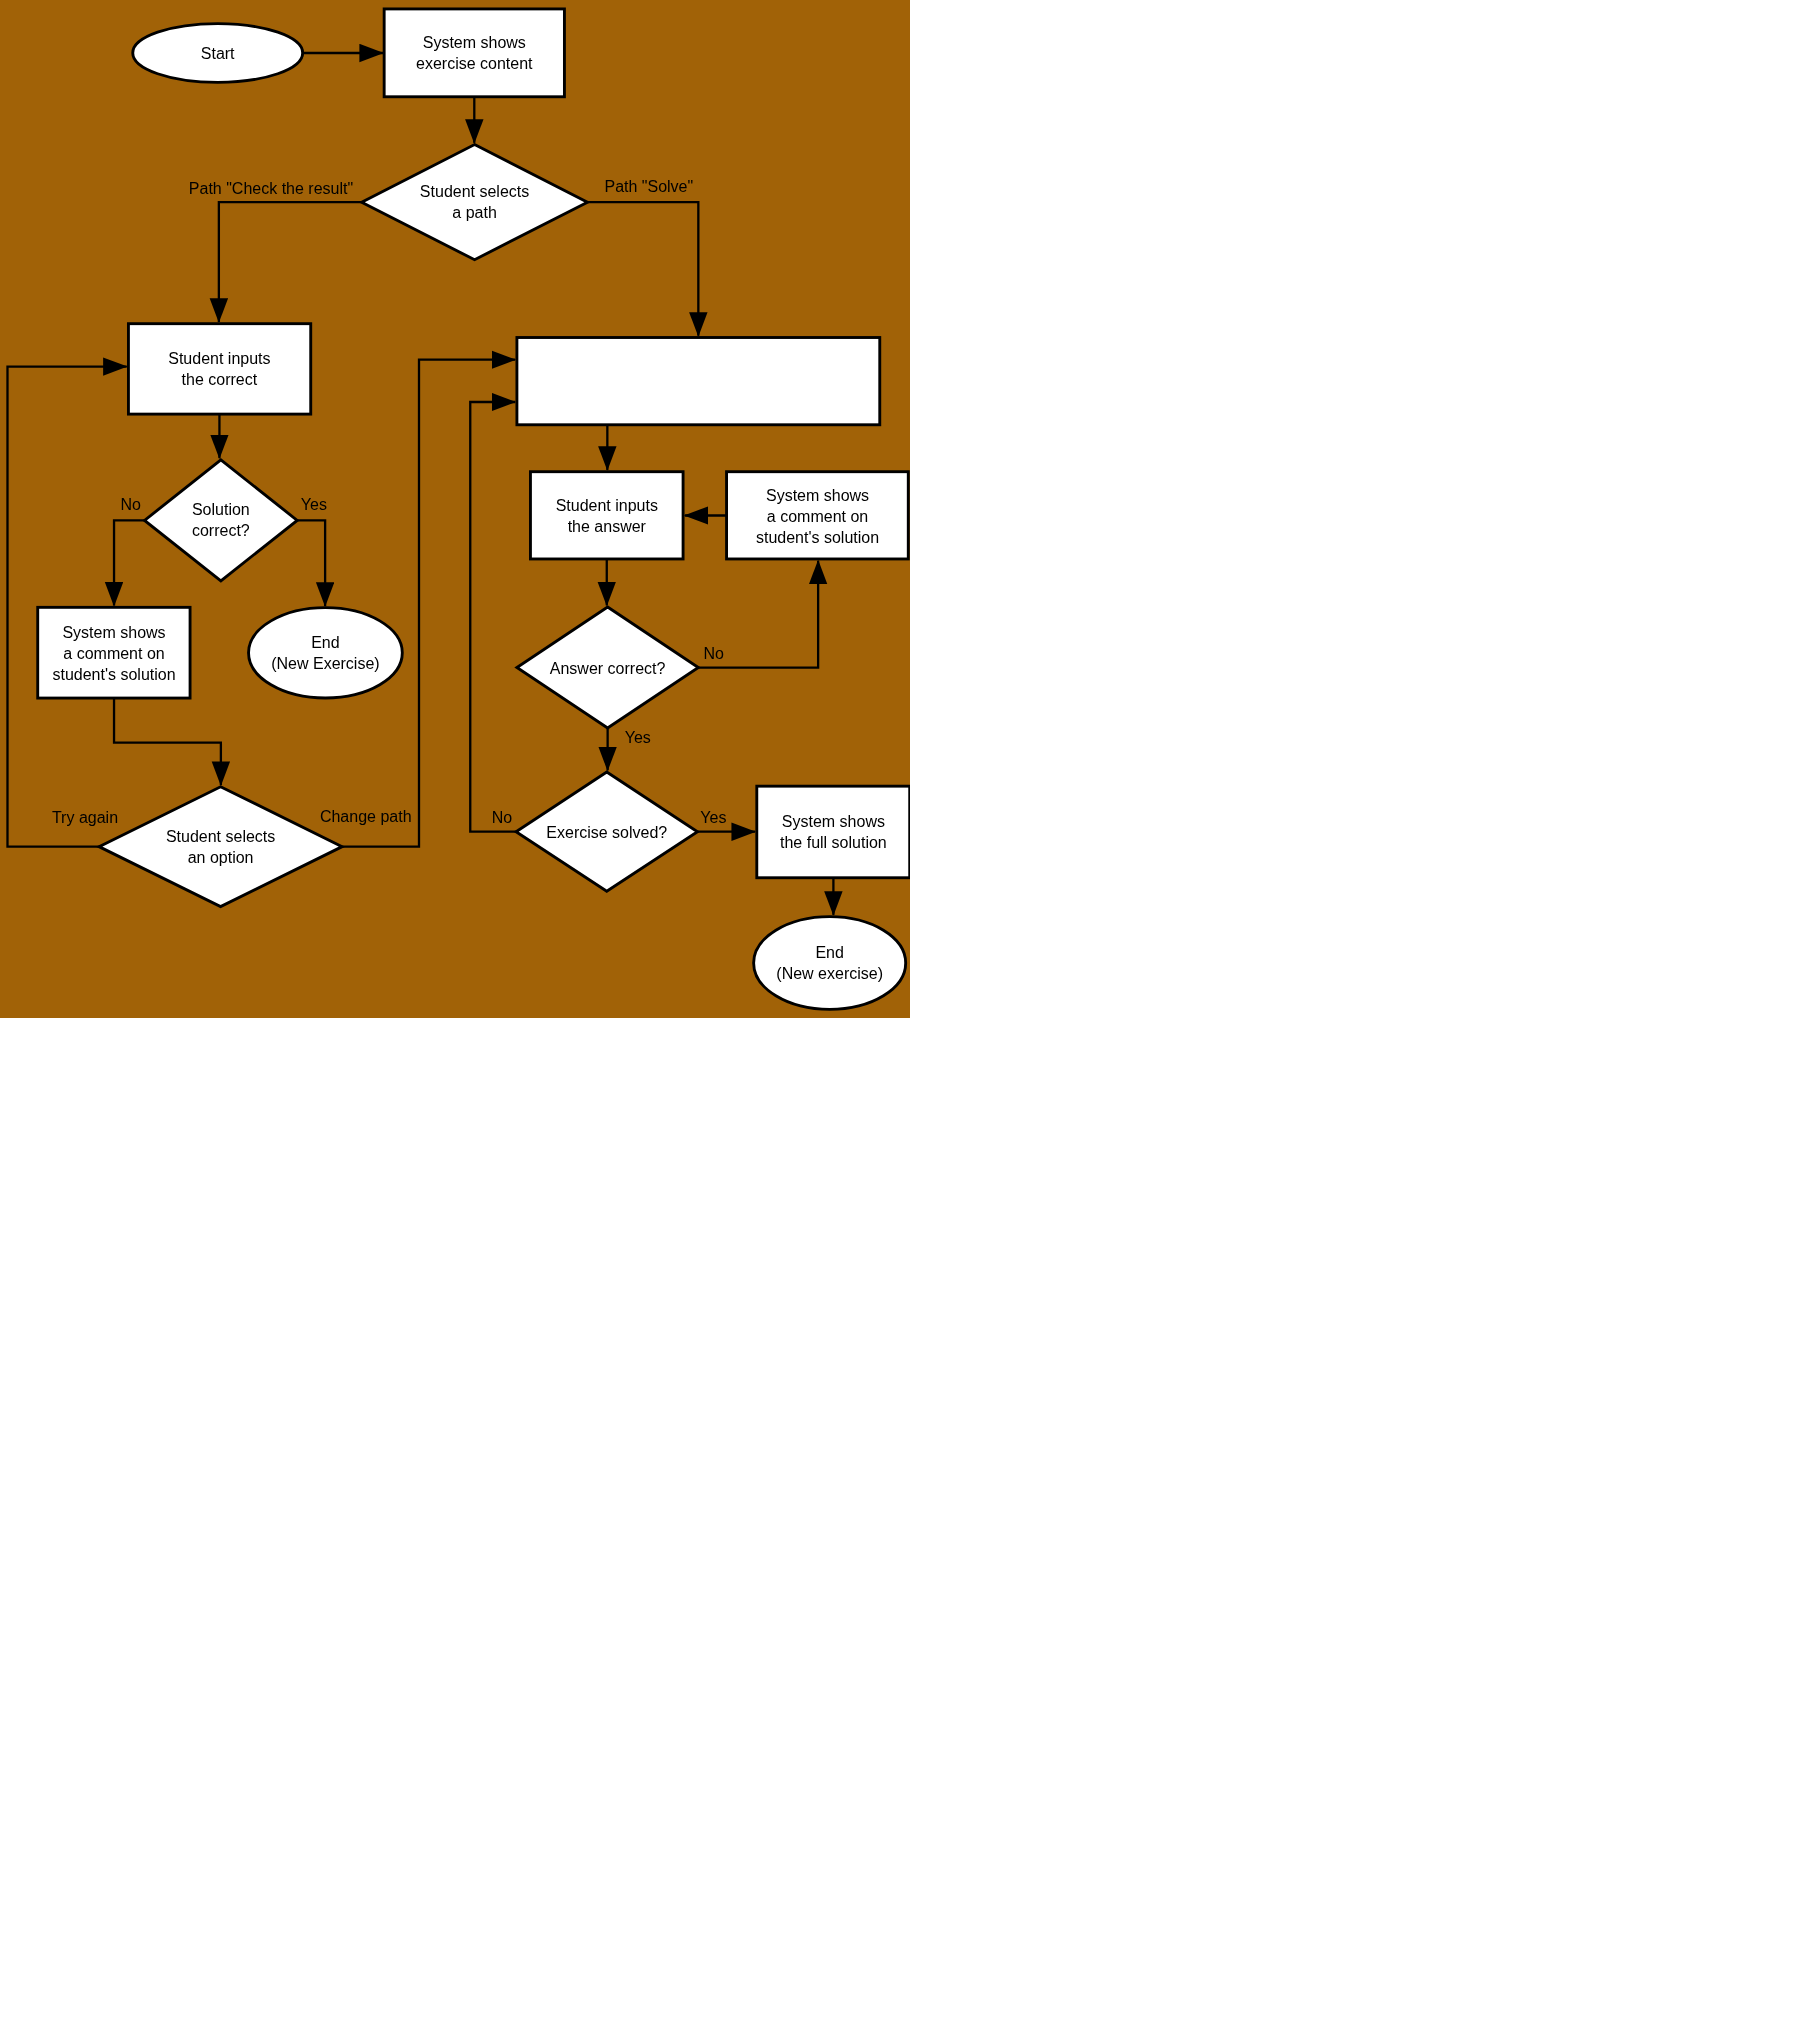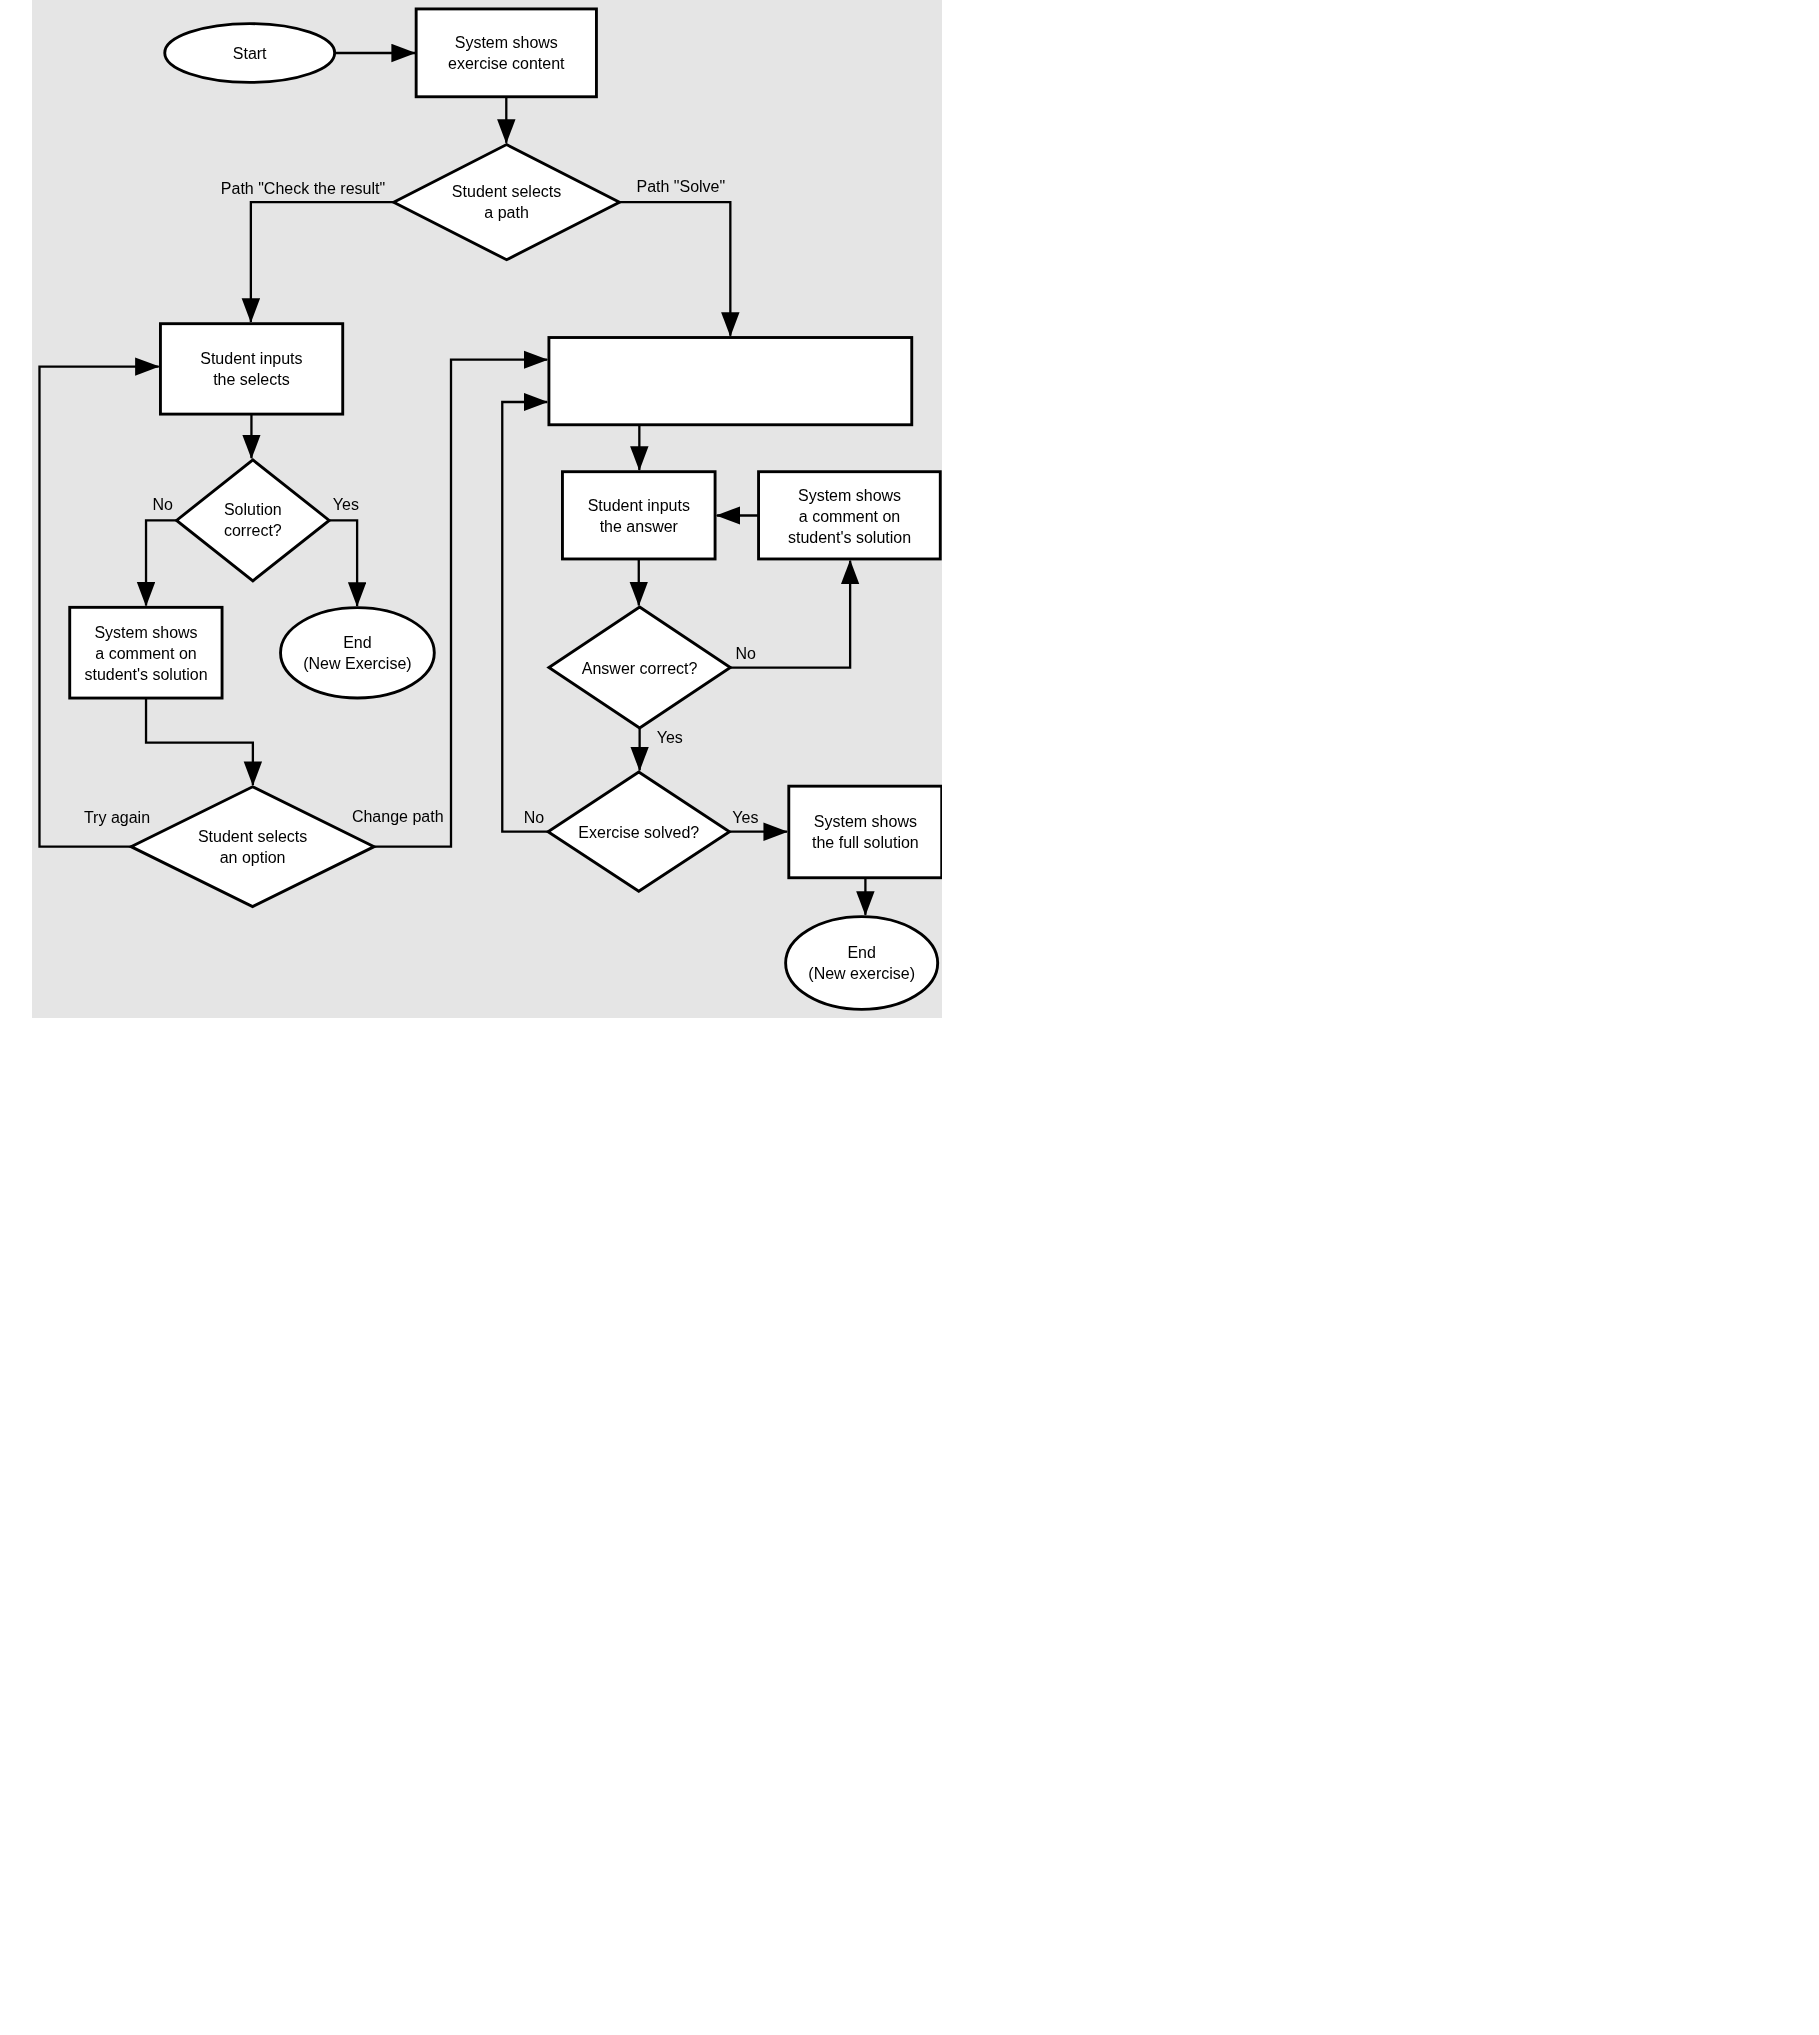--- a/index.html
+++ b/index.html
@@ -4,24 +4,23 @@
 <style>
   html, body {
     margin: 0;
     padding: 0;
     background: #ffffff;
   }
   #canvas {
     position: relative;
     width: 910px;
     height: 1018px;
-    background: #e5e5e5;
+    background: #a16207;
     font-family: "Liberation Sans", sans-serif;
     color: #000000;
-    margin-left: 32px;
   }
   #flow-svg {
     position: absolute;
     left: 0; top: 0;
     width: 100%; height: 100%;
   }
   .node-label {
     position: absolute;
     transform: translate(-50%, -50%);
     text-align: center;
@@ -99,21 +98,21 @@
     <span>exercise content</span>
   </div>
 
   <div class="node-label" style="left:52.15%; top:19.86%;">
     <span>Student selects</span>
     <span>a path</span>
   </div>
 
   <div class="node-label" style="left:24.11%; top:36.24%;">
     <span>Student inputs</span>
-    <span>the selects</span>
+    <span>the correct</span>
   </div>
 
   <div class="node-label" style="left:24.27%; top:51.12%;text-align:center;">
     <span>Solution</span>
     <span>correct?</span>
   </div>
 
   <div class="node-label" style="left:12.53%; top:64.13%;">
     <span>System shows</span>
     <span>a comment on</span>

